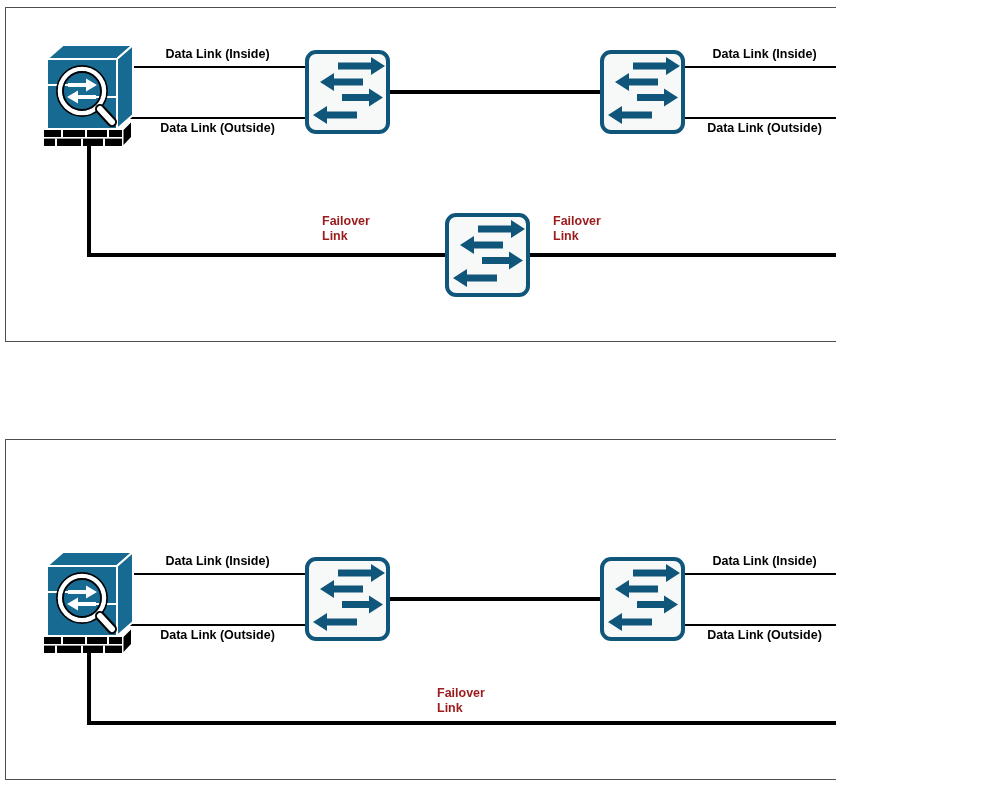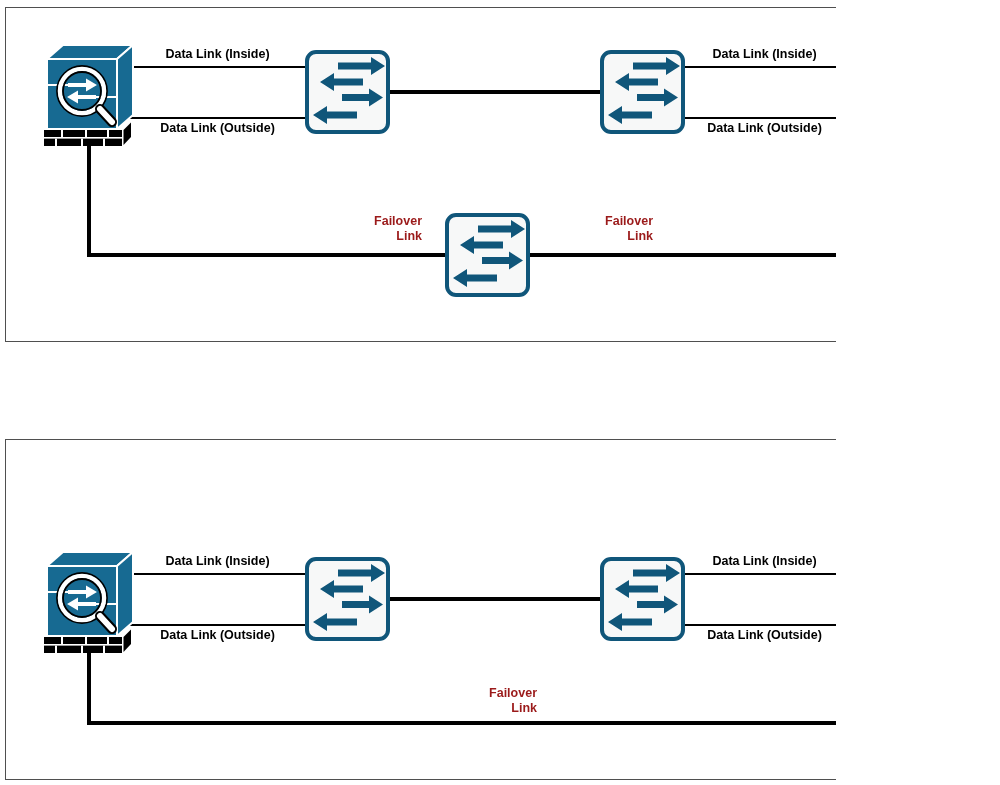--- a/index.html
+++ b/index.html
@@ -7,21 +7,21 @@
         font-family:"Liberation Sans",sans-serif;}
   .panel{position:absolute;left:5px;width:982px;border:1.5px solid var(--panel-border,#4f4f4f);
          background:#fff;box-sizing:border-box;}
   #panel-top{top:7px;height:335px;}
   #panel-bottom{top:439px;height:341px;}
   .line-h{position:absolute;height:2px;background:var(--link-black,#000);}
   .line-h.thick{height:4px;}
   .line-v{position:absolute;width:4px;background:var(--link-black,#000);}
   .dl-label{position:absolute;text-align:center;font-weight:bold;font-size:12.5px;
             color:#000;white-space:nowrap;}
-  .fo-label{position:absolute;text-align:right;font-weight:bold;font-size:12.5px;
+  .fo-label{position:absolute;text-align:left;font-weight:bold;font-size:12.5px;
             line-height:15px;color:var(--failover-red,#9b1a1a);}
   .fw-icon{position:absolute;width:92px;height:104px;}
   .sw-icon{position:absolute;width:85px;height:84px;}
   .defs-hidden{position:absolute;width:0;height:0;overflow:hidden;}
 </style>
 </head>
 <body>
 
 <svg class="defs-hidden" aria-hidden="true">
   <defs>

